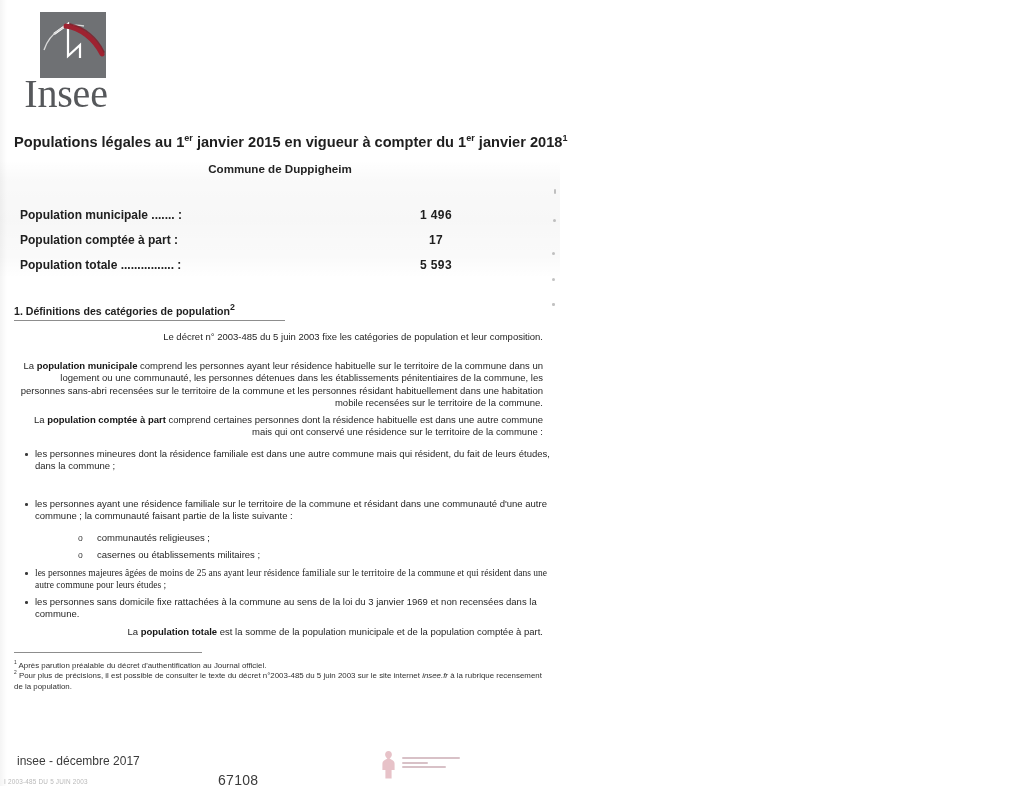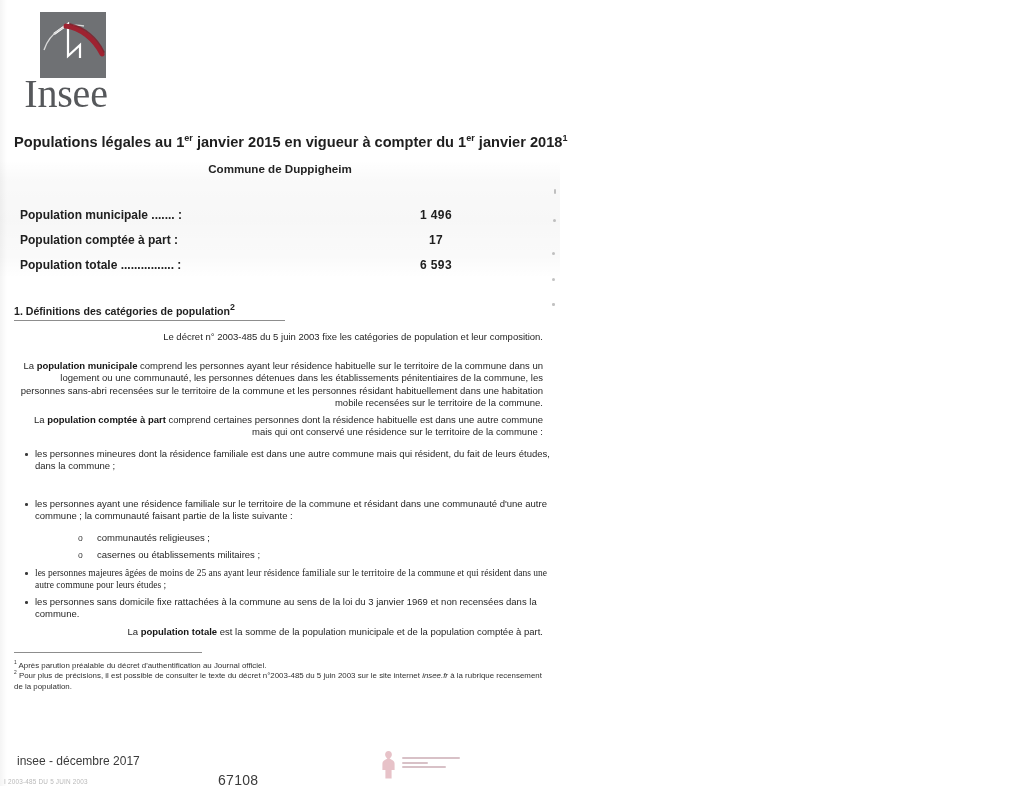--- a/index.html
+++ b/index.html
@@ -338,21 +338,21 @@
       <tr>
         <td class="lbl">Population municipale  ....... :</td>
         <td class="val">1 496</td>
       </tr>
       <tr>
         <td class="lbl">Population comptée à part   :</td>
         <td class="val">17</td>
       </tr>
       <tr>
         <td class="lbl">Population totale  ................ :</td>
-        <td class="val">6 593</td>
+        <td class="val">5 593</td>
       </tr>
     </tbody>
   </table>
 
   <div id="section-heading">
     <span>1. Définitions des catégories de population</span><sup>2</sup>
   </div>
   <div id="section-rule"></div>
 
   <div class="body-text" style="top:331px;">Le décret n° 2003-485 du 5 juin 2003 fixe les catégories de population et leur composition.</div>

